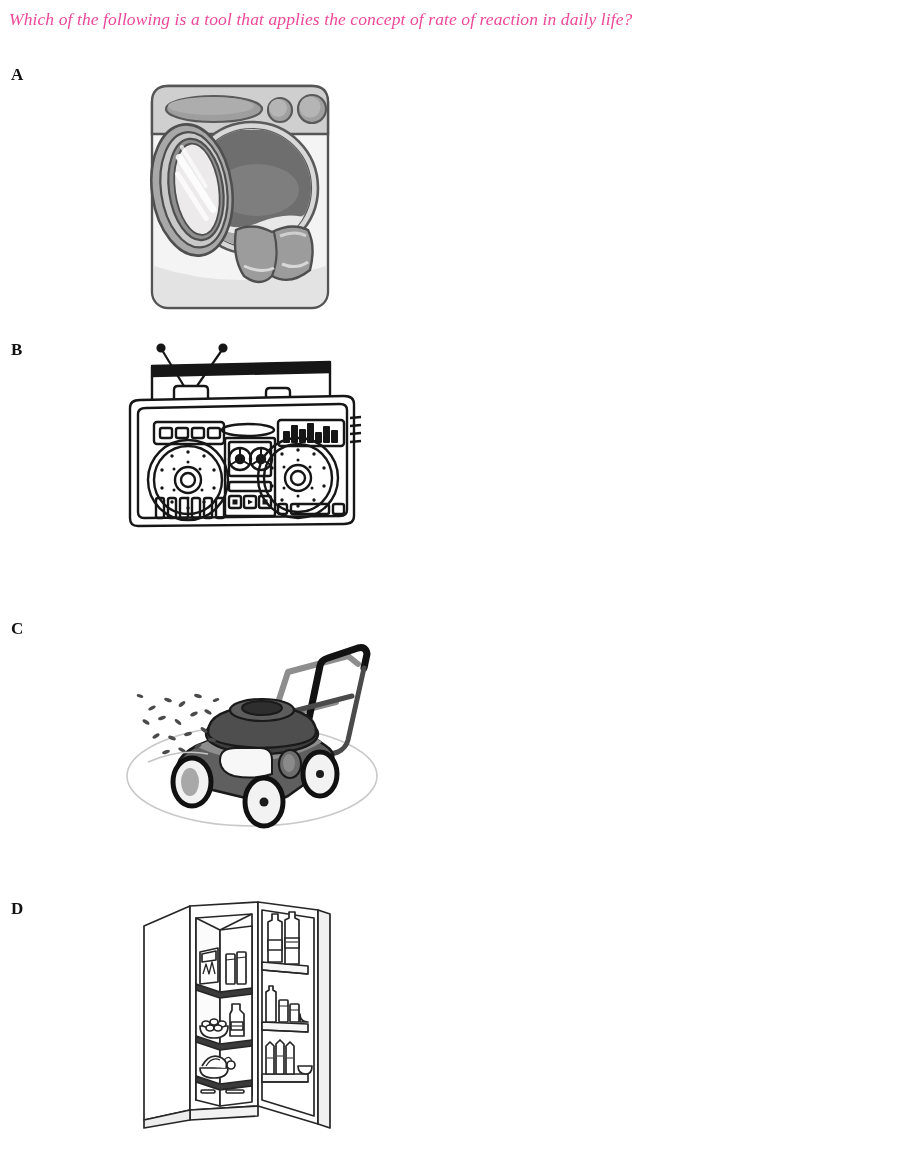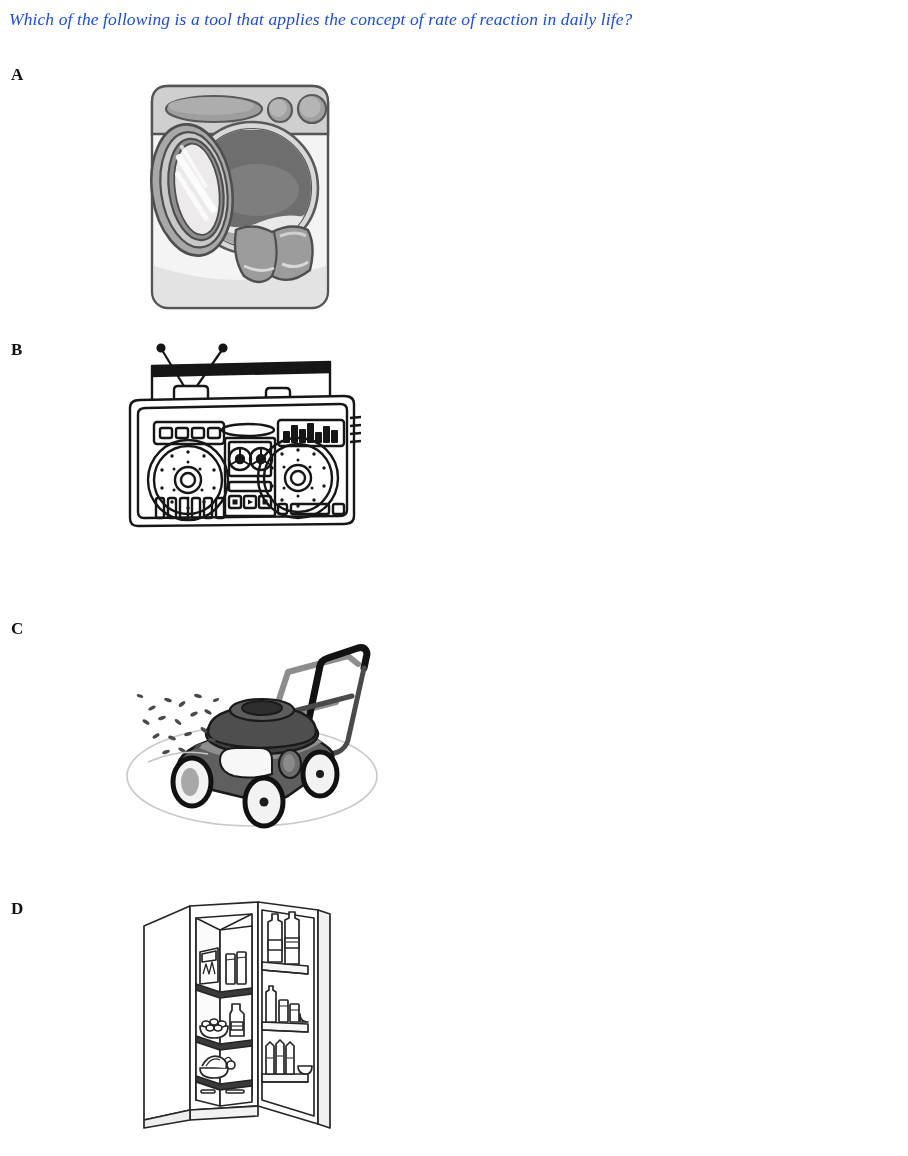--- a/index.html
+++ b/index.html
@@ -24,21 +24,21 @@
   .question {
     position: absolute;
     left: 9px;
     top: 8px;
     width: 880px;
     font-family: "Liberation Serif", serif;
     font-style: italic;
     font-size: 17.5px;
     line-height: 22px;
     letter-spacing: 0.1px;
-    color: #1d4ed8;
+    color: #ec4899;
     white-space: nowrap;
   }
   .opt-label {
     position: absolute;
     font-family: "Liberation Serif", serif;
     font-weight: bold;
     font-style: normal;
     font-size: 17px;
     line-height: 17px;
     color: #111111;

